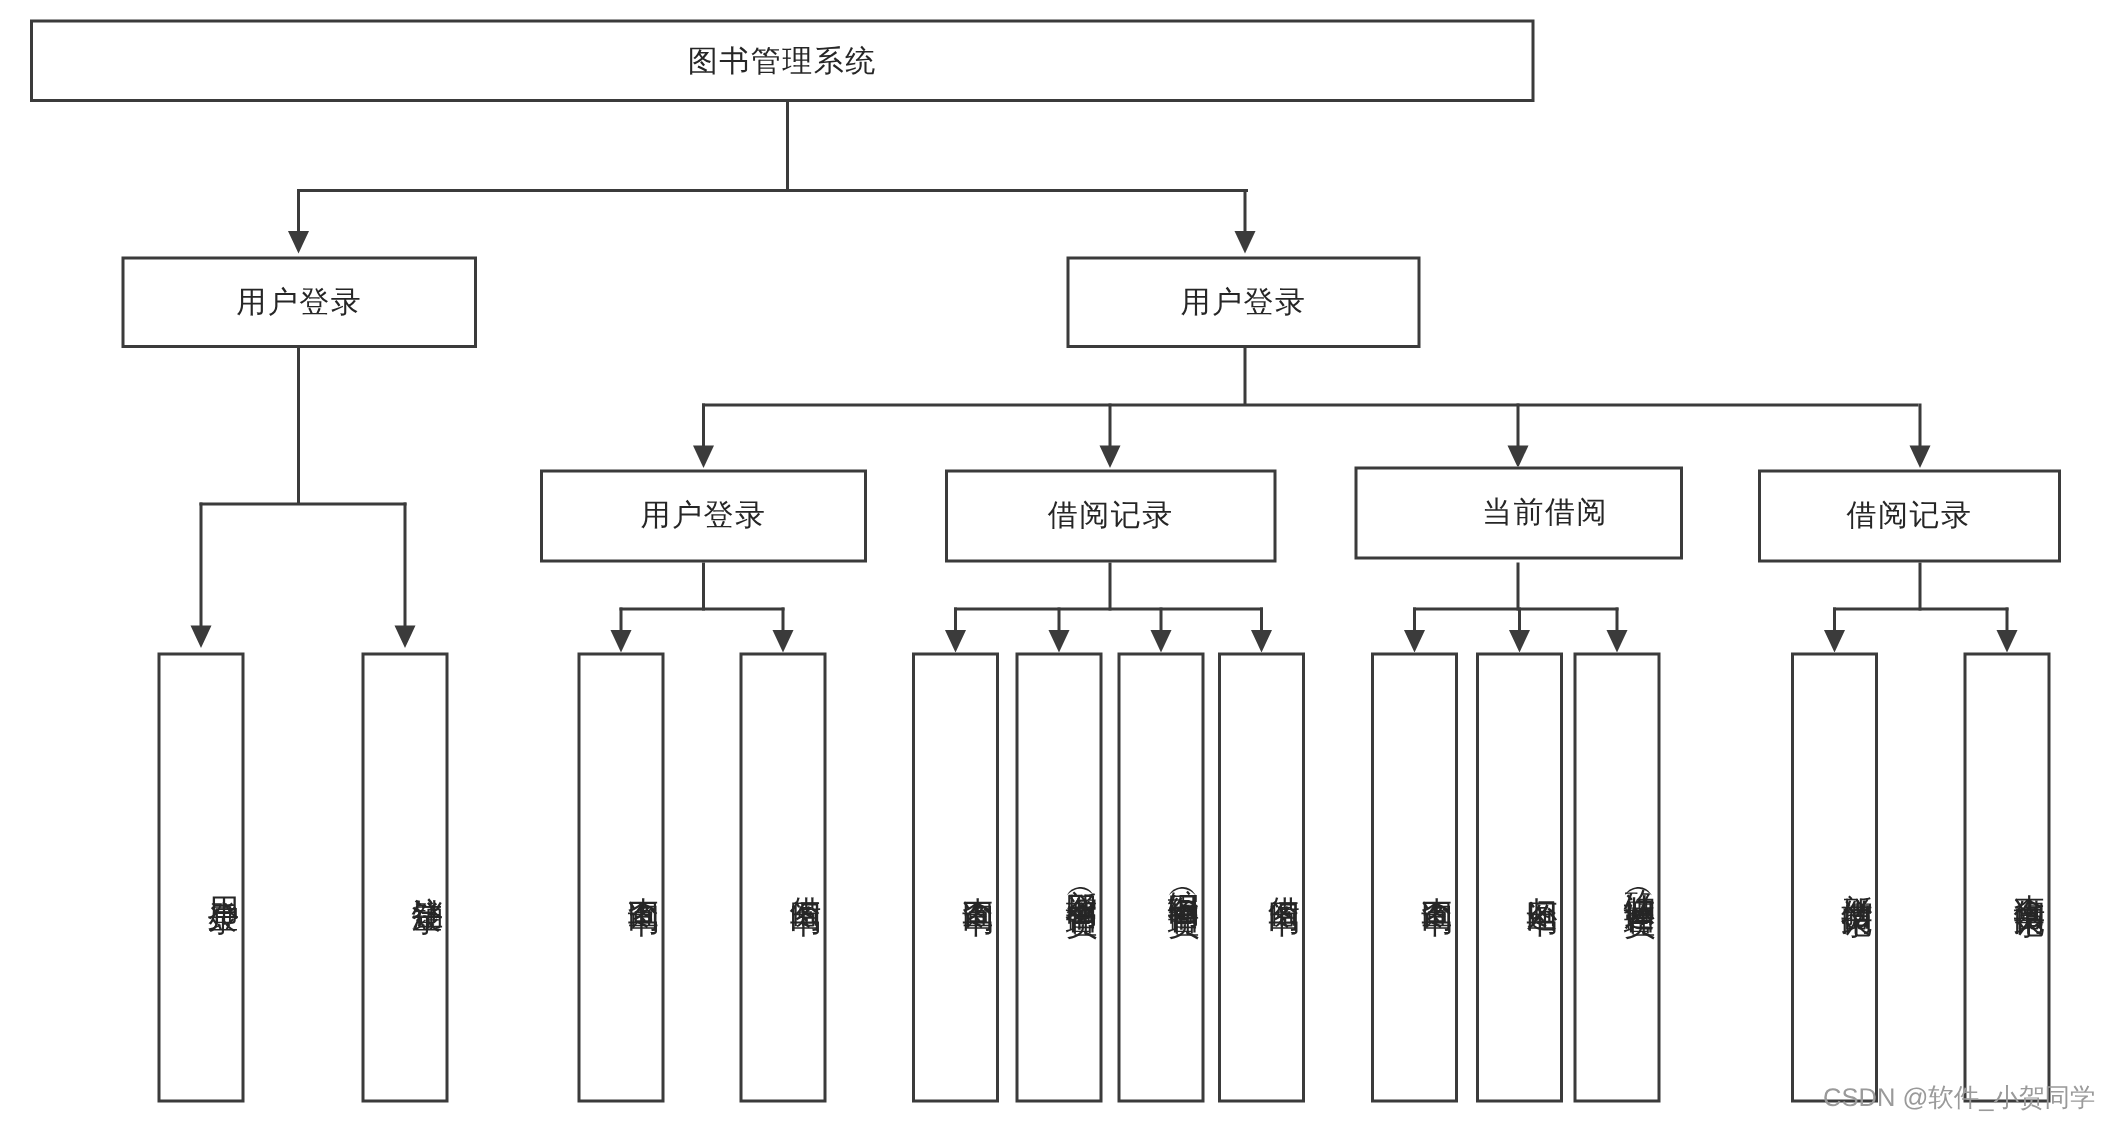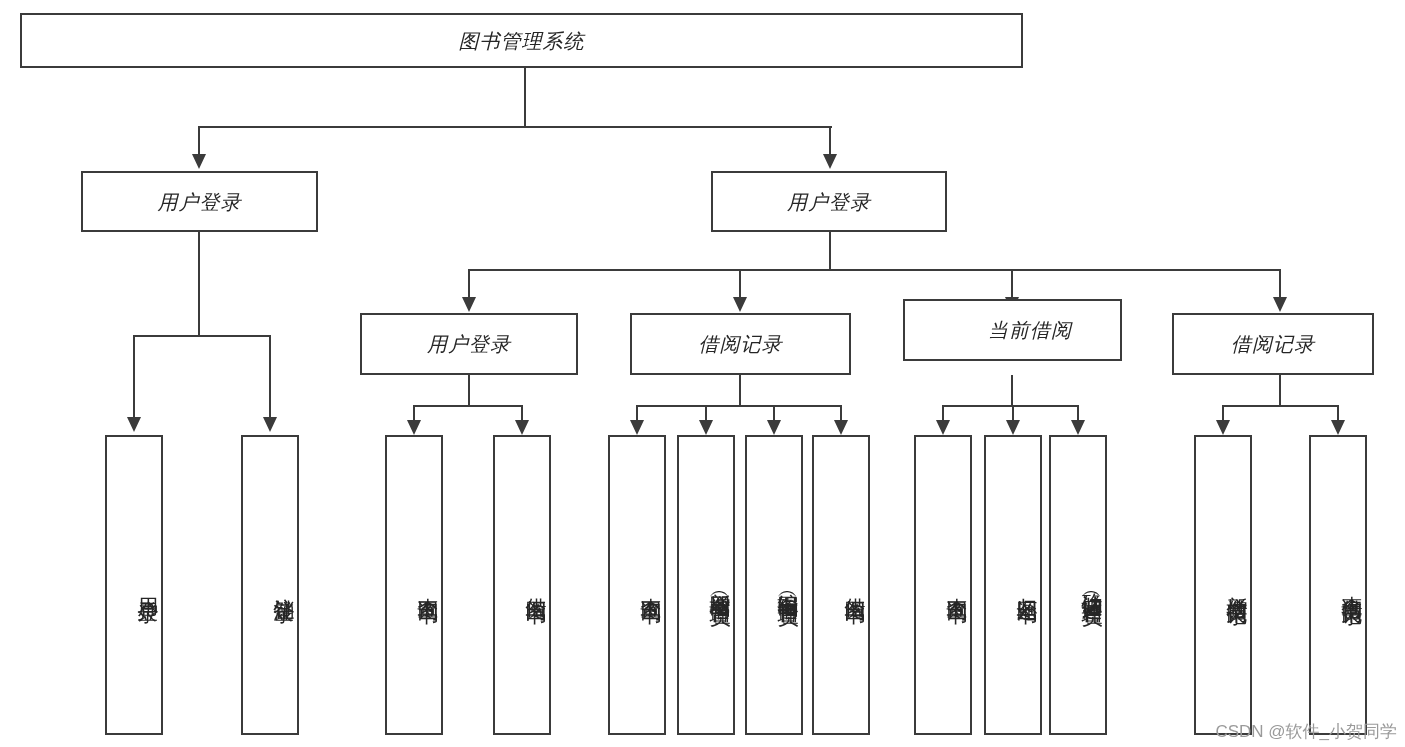--- a/index.html
+++ b/index.html
@@ -15,21 +15,20 @@
     align-items:center;
     justify-content:center;
     color:#262626;
   }
   
   .node.h{
     font-size:20px;
     line-height:1.1;
     letter-spacing:1px;
     white-space:nowrap;
-    font-style:italic;
   }
   
   .node.v{
     writing-mode:vertical-rl;
     text-orientation:upright;
     font-size:21px;
     line-height:1.25;
     letter-spacing:2px;
     padding:8px 0;
     align-items:flex-start;
@@ -104,21 +103,21 @@
   <div class="arrow" style="left:1005px;top:297px;"></div>
   <div class="vline" style="left:1279px;top:269px;height:29px;"></div>
   <div class="arrow" style="left:1273px;top:297px;"></div>
 
   <div class="node h" style="left:360px;top:313px;width:218px;height:62px;">
     <span>用户登录</span>
   </div>
   <div class="node h" style="left:630px;top:313px;width:221px;height:62px;">
     <span>借阅记录</span>
   </div>
-  <div class="node h" style="left:903px;top:299px;width:219px;height:62px;padding-left:35px;">
+  <div class="node h" style="left:903px;top:311px;width:219px;height:62px;padding-left:35px;">
     <span>当前借阅</span>
   </div>
   <div class="node h" style="left:1172px;top:313px;width:202px;height:62px;">
     <span>借阅记录</span>
   </div>
 
   <div class="vline" style="left:468px;top:375px;height:32px;"></div>
   <div class="hline" style="left:413px;top:405px;width:110px;"></div>
   <div class="vline" style="left:413px;top:405px;height:16px;"></div>
   <div class="arrow" style="left:407px;top:420px;"></div>

